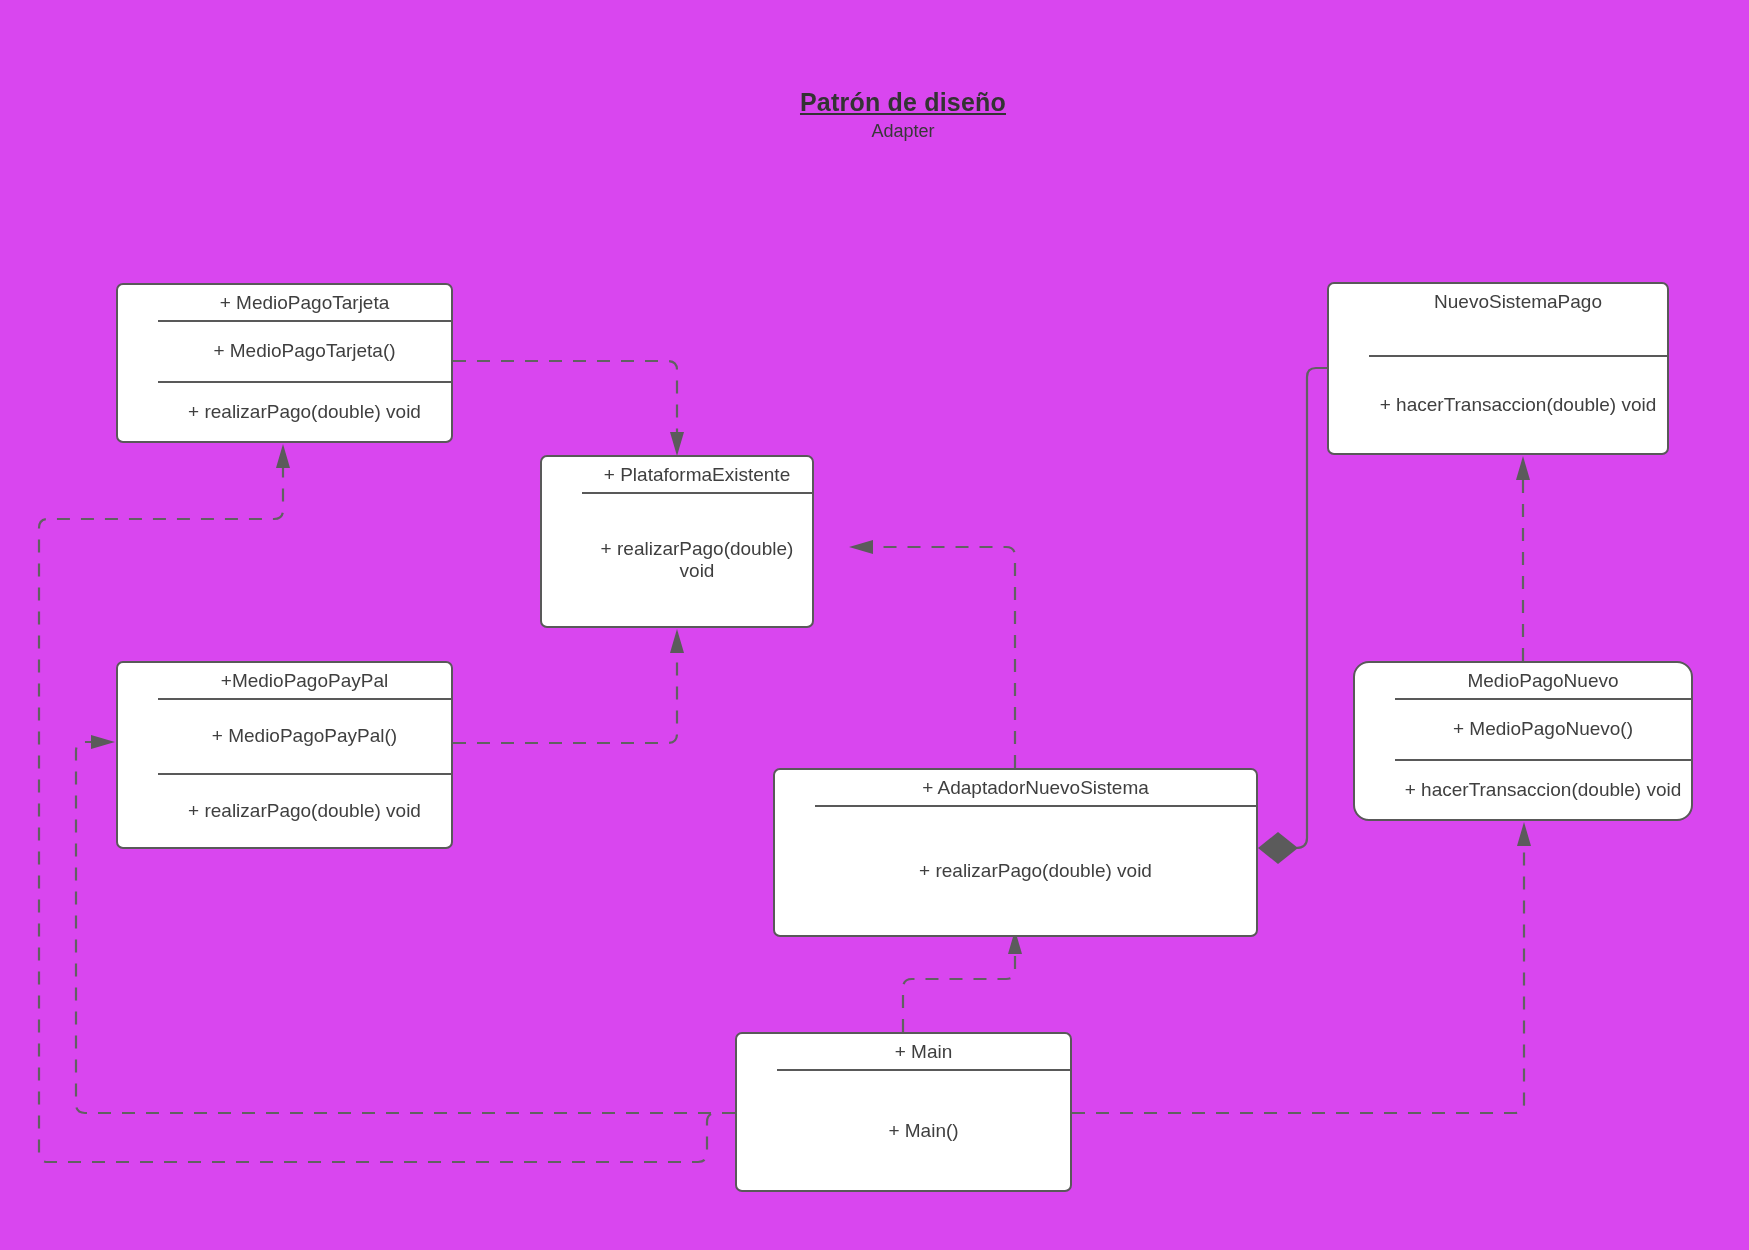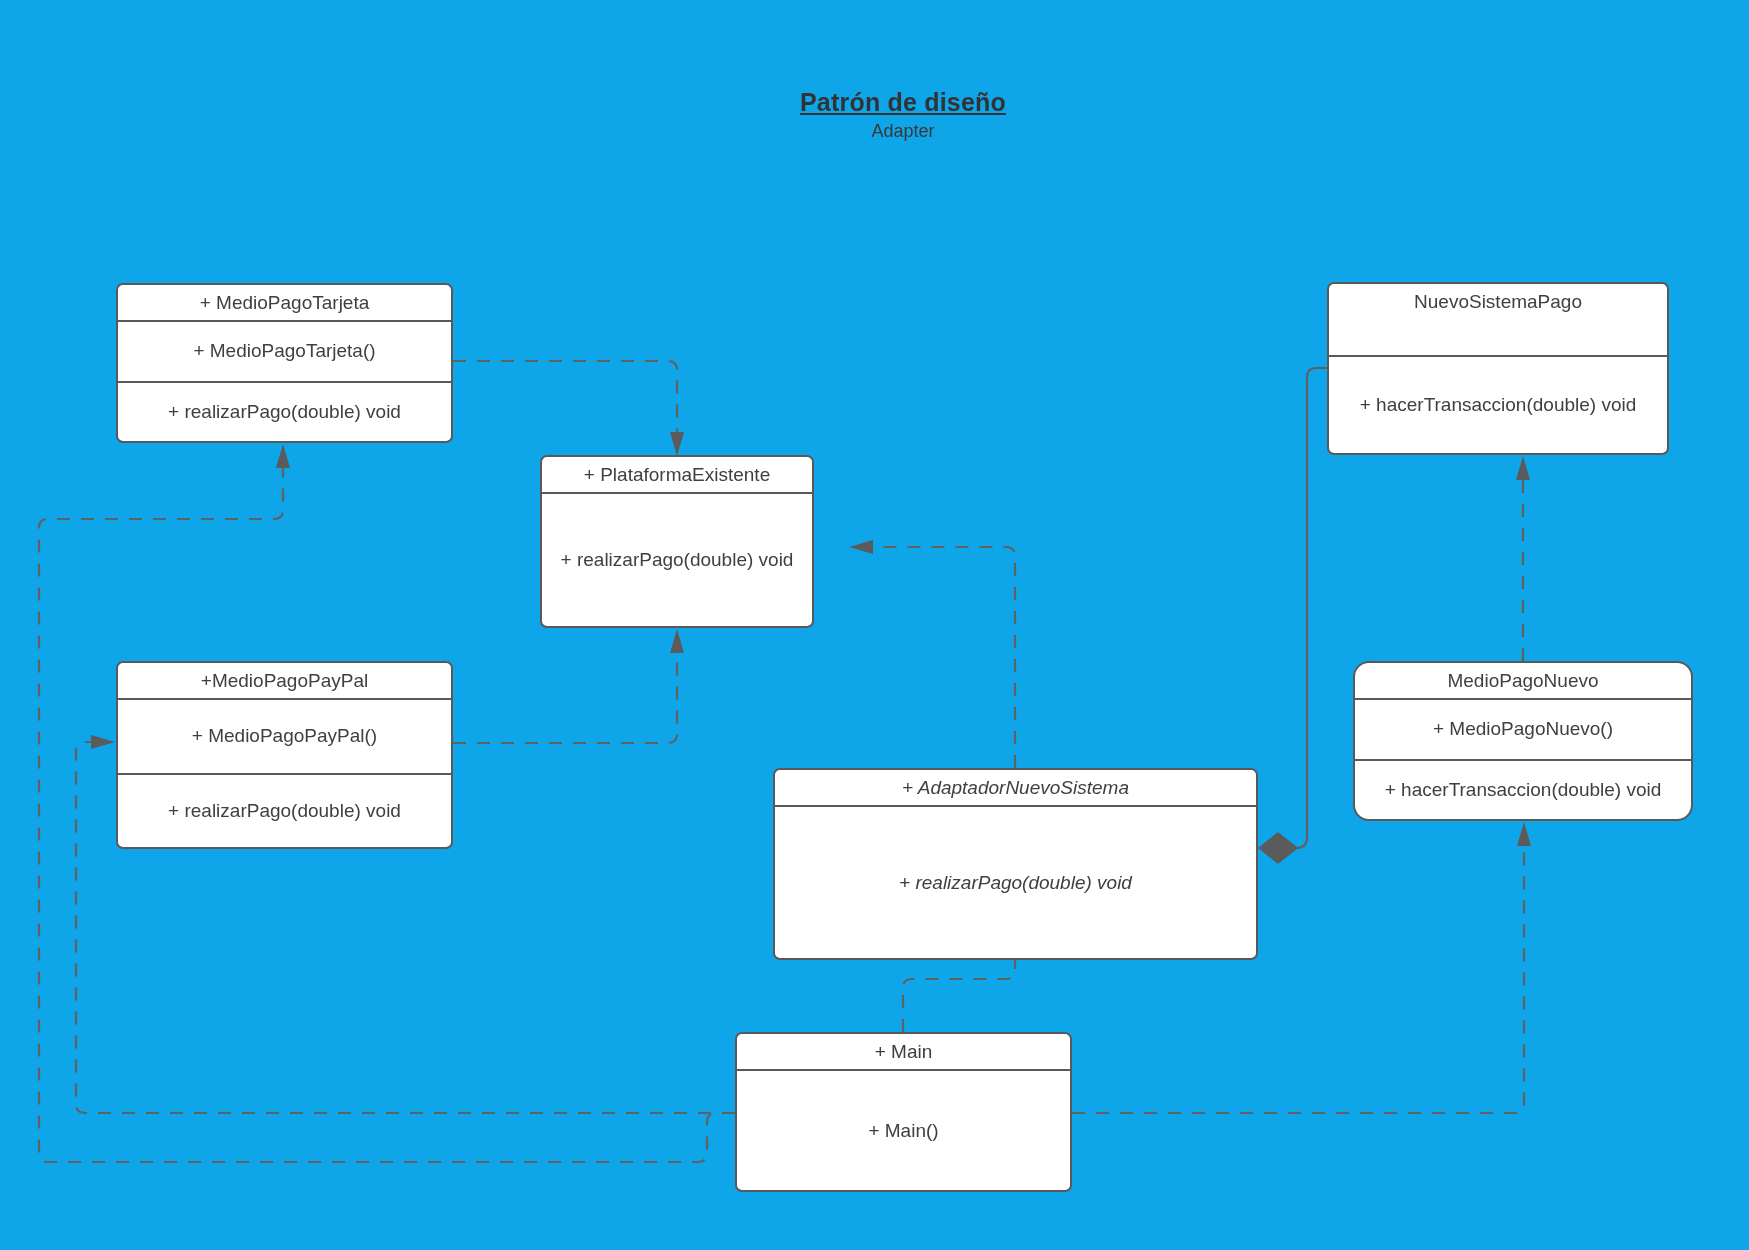--- a/index.html
+++ b/index.html
@@ -1,20 +1,20 @@
 <!DOCTYPE html>
 <html><head>
 <meta charset="utf-8">
 <style>
   html, body { margin: 0; padding: 0; background: #ffffff; }
   .canvas {
     position: relative;
     width: 1749px;
     height: 1250px;
-    background: #0ea5e9;
+    background: #d946ef;
     font-family: "Liberation Sans", sans-serif;
     color: #3f3f3f;
     overflow: hidden;
   }
   .title-block {
     position: absolute;
     top: 88px;
     left: 903px;
     transform: translateX(-50%);
     text-align: center;
@@ -34,20 +34,21 @@
   }
   .uml-class {
     position: absolute;
     background: #ffffff;
     border: 2.5px solid #595959;
     border-radius: 7px;
     box-sizing: border-box;
     display: flex;
     flex-direction: column;
     font-size: 19px;
+    padding-left: 40px;
   }
   .uml-header {
     flex: 0 0 auto;
     height: 35px;
     display: flex;
     align-items: center;
     justify-content: center;
     text-align: center;
   }
   .uml-row {
@@ -130,21 +131,21 @@
     <div class="uml-row">+ MedioPagoPayPal()</div>
     <div class="uml-row">+ realizarPago(double) void</div>
   </div>
 
   <div class="uml-class" style="left:1353px; top:661px; width:340px; height:160px;border-radius:16px;">
     <div class="uml-header">MedioPagoNuevo</div>
     <div class="uml-row">+ MedioPagoNuevo()</div>
     <div class="uml-row">+ hacerTransaccion(double) void</div>
   </div>
 
-  <div class="uml-class" style="left:773px; top:768px; width:485px; height:192px;font-style:italic;">
+  <div class="uml-class" style="left:773px; top:768px; width:485px; height:169px;">
     <div class="uml-header">+ AdaptadorNuevoSistema</div>
     <div class="uml-row">+ realizarPago(double) void</div>
   </div>
 
   <div class="uml-class" style="left:735px; top:1032px; width:337px; height:160px;">
     <div class="uml-header">+ Main</div>
     <div class="uml-row">+ Main()</div>
   </div>
 
 </div>

